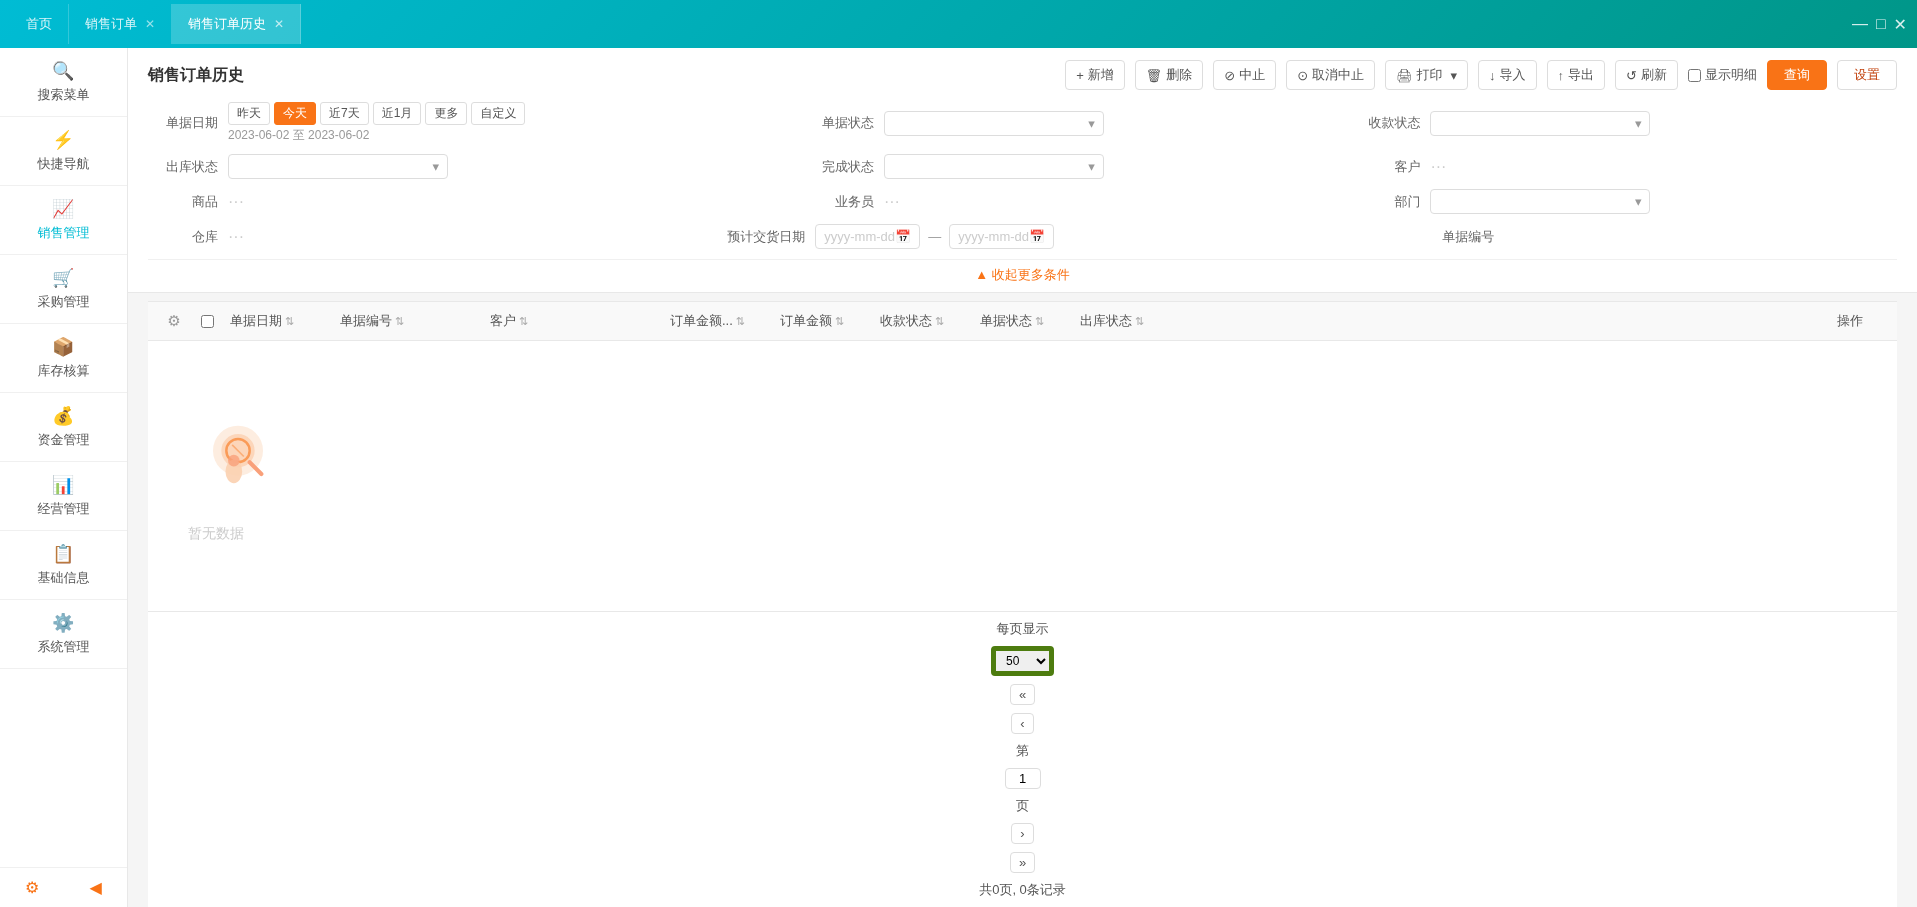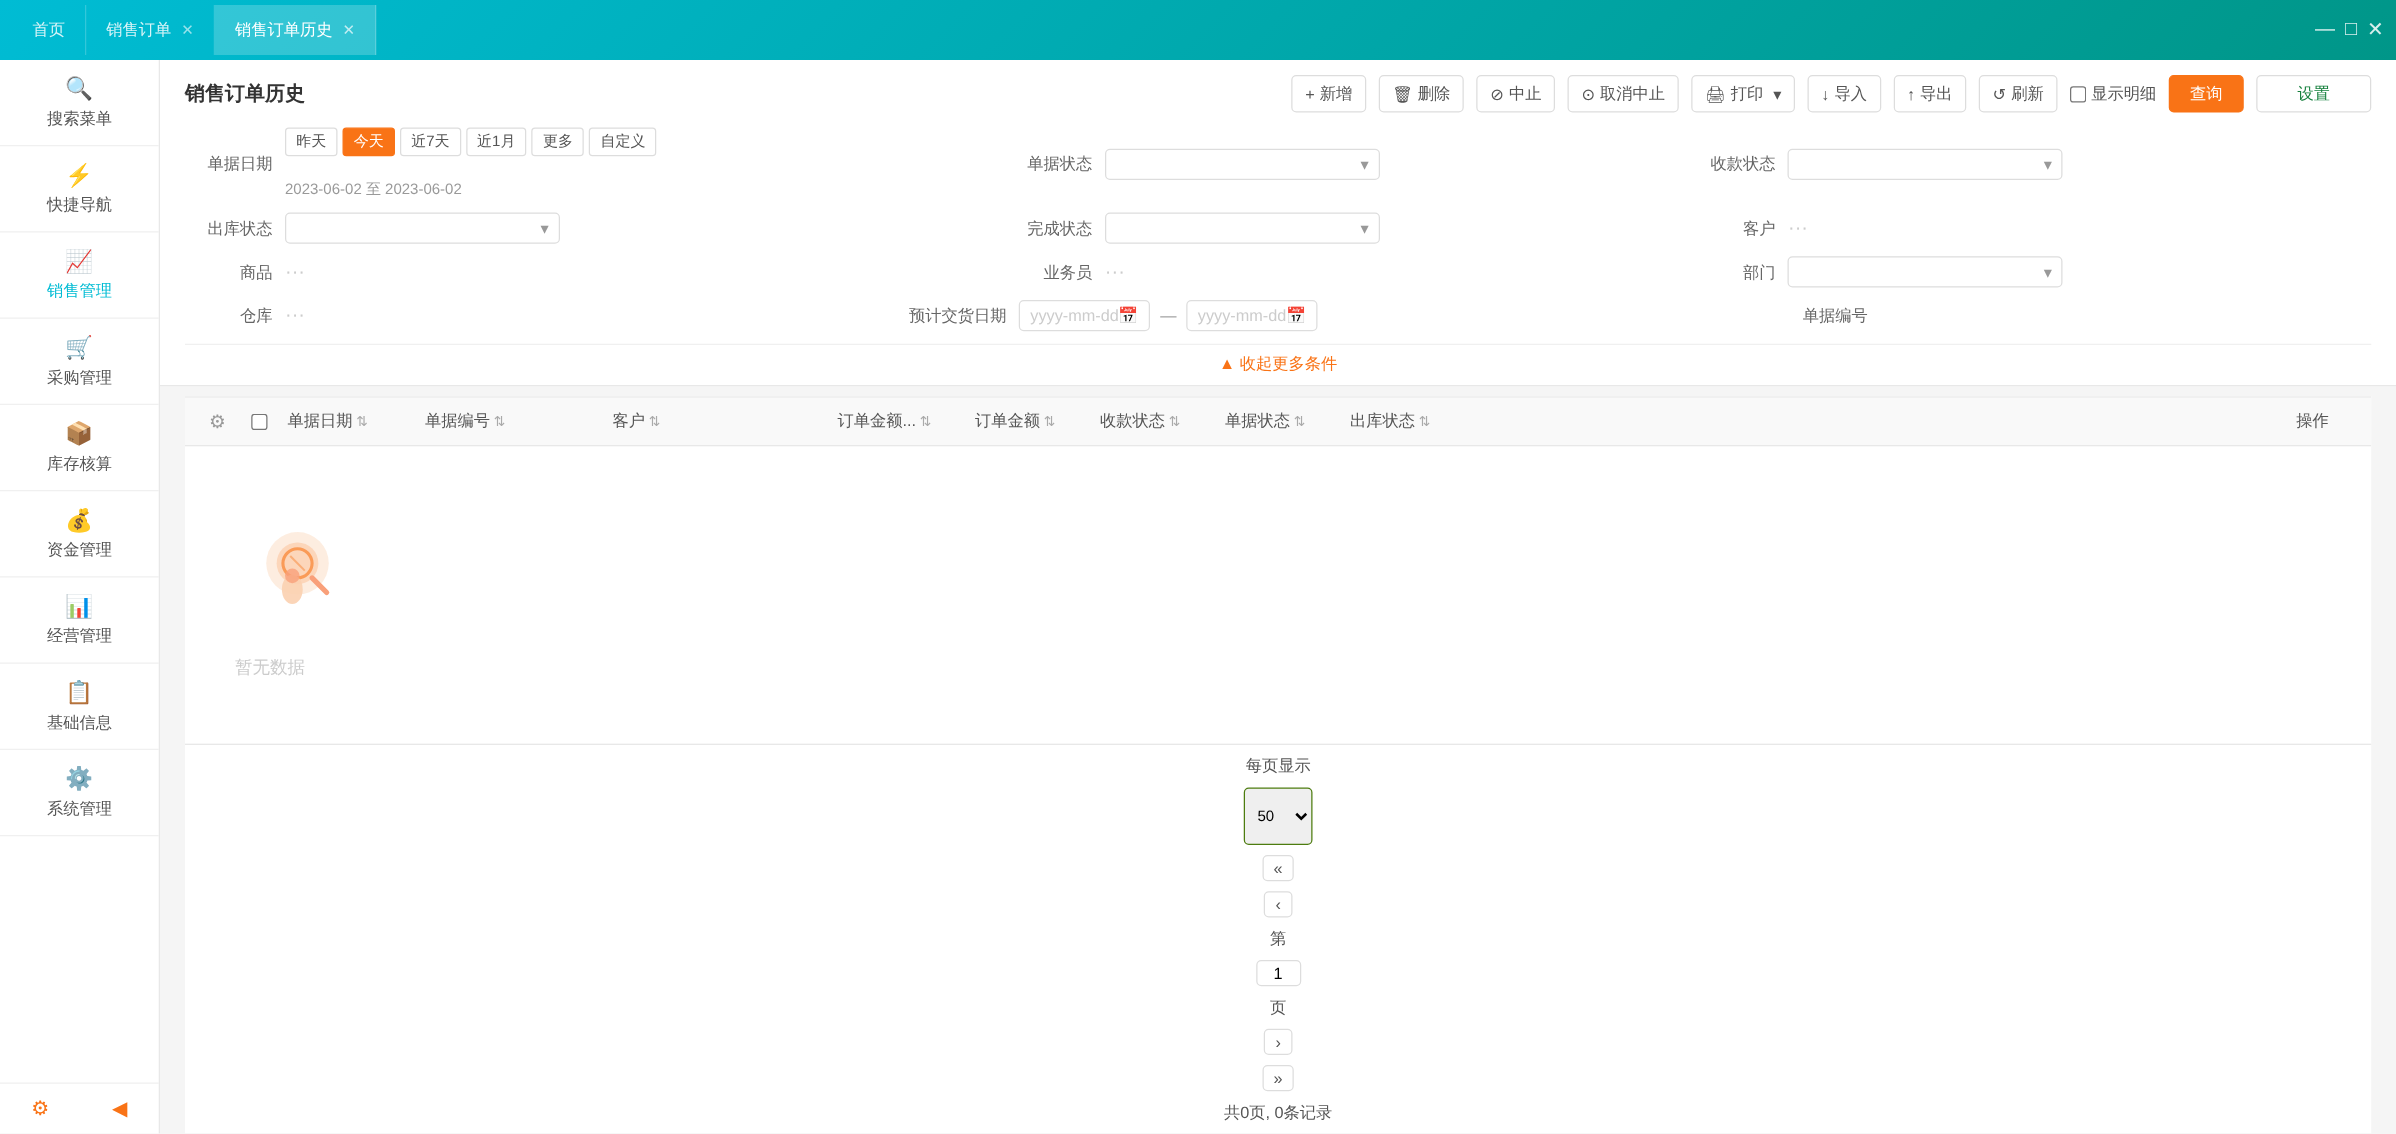--- a/index.html
+++ b/index.html
@@ -141,23 +141,23 @@
       background: #f97316;
       color: white;
       border: 1px solid #f97316;
       padding: 5px 16px;
       border-radius: 4px;
       cursor: pointer;
       font-size: 13px;
     }
     .btn-outline {
       background: white;
-      color: #15803d;
+      color: #c2410c;
       border: 1px solid #ddd;
-      padding: 5px 32px;
+      padding: 5px 16px;
       border-radius: 4px;
       cursor: pointer;
       font-size: 13px;
     }
     .checkbox-label {
       display: flex;
       align-items: center;
       gap: 4px;
       font-size: 12px;
       color: #555;
@@ -348,23 +348,23 @@
       padding: 8px 20px;
       background: white;
       border-top: 1px solid #e8e8e8;
       gap: 8px;
       flex-shrink: 0;
       font-size: 13px;
       color: #555;
       flex-direction: column;
     }
     .page-size-select {
-      border: 1px solid #4d7c0f;
-      border-radius: 4px;
-      padding: 14px 6px;
+      border: 5px solid #4d7c0f;
+      border-radius: 4px;
+      padding: 2px 6px;
       font-size: 12px;
       cursor: pointer;
     }
     .page-nav-btn {
       border: 1px solid #ddd;
       border-radius: 4px;
       background: white;
       padding: 2px 8px;
       cursor: pointer;
       font-size: 13px;
@@ -501,21 +501,21 @@
           <button class="btn-primary">查询</button>
           <button class="btn-outline">设置</button>
         </div>
       </div>
 
       <div class="filter-area" style="padding: 0;">
 
         <div class="filter-row">
           <div class="filter-col" style="flex: 1.2;">
             <span class="filter-label">单据日期</span>
-            <div style="display:flex; flex-direction:column; gap:18px;">
+            <div style="display:flex; flex-direction:column; gap:2px;">
               <div class="date-shortcut">
                 <button class="shortcut-btn">昨天</button>
                 <button class="shortcut-btn active">今天</button>
                 <button class="shortcut-btn">近7天</button>
                 <button class="shortcut-btn">近1月</button>
                 <button class="shortcut-btn">更多</button>
                 <button class="shortcut-btn">自定义</button>
               </div>
               <span class="date-range-text">2023-06-02 至 2023-06-02</span>
             </div>

